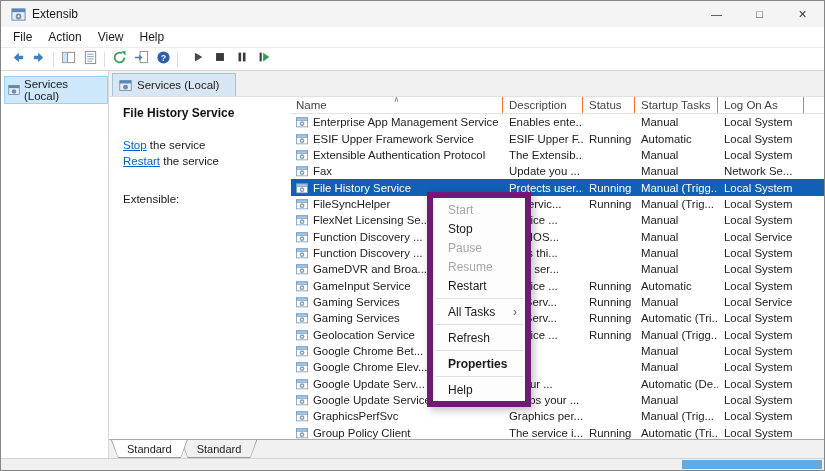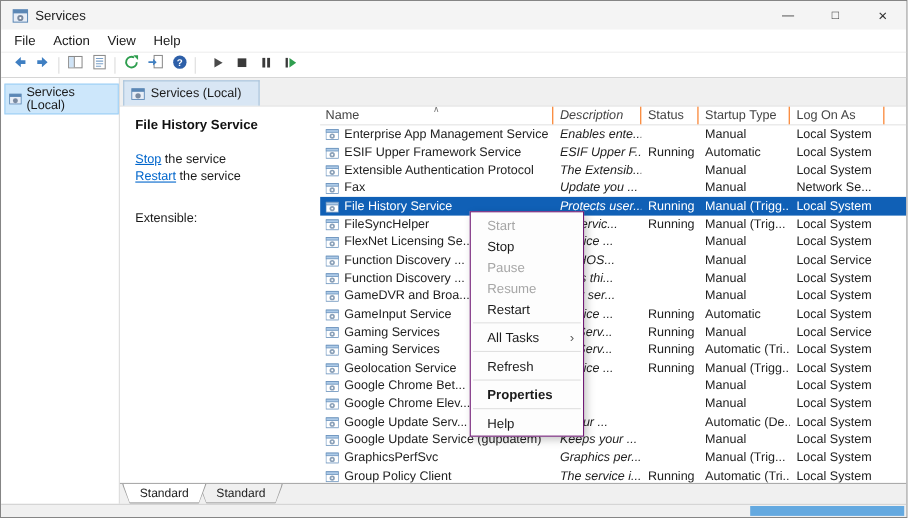--- a/index.html
+++ b/index.html
@@ -46,42 +46,42 @@
 
   .list{ flex:1; min-width:0; background:#fff; display:flex; flex-direction:column; }
   .lheader{ height:17px; flex:none; display:flex; border-bottom:1px solid #e3e3e3; color:#444; font-size:11.5px; }
   .hcell{ display:flex; align-items:center; padding:0 6px; border-right:1px solid #f97316; position:relative; }
   .hfill{ flex:1; border-right:none; }
   .sort{ position:absolute; top:-2px; left:50%; transform:translateX(-50%); font-size:8px; color:#777; }
   .rows{ flex:1; overflow:hidden;text-align:right; }
   .lrow{ display:flex; height:16.35px; align-items:center; font-size:11.4px; color:#222; }
   .cell{ padding:0 6px; white-space:nowrap; overflow:hidden; height:100%; display:flex; align-items:center; }
   .c0{ width:212px; gap:5px; padding-left:5px; }
-  .c1{ width:80px;font-style:italic; } .c2{ width:52px; } .c3{ width:83px; } .c4{ width:86px; }
+  .c1{ width:80px; } .c2{ width:52px; } .c3{ width:83px; } .c4{ width:86px; }
   .cf{ flex:1; }
   .lrow.selected{ background:var(--sel,#1060b6); color:#fff; }
   .svcico{ display:flex; flex:none; }
 
   
   .vtabs{ height:19px; flex:none; background:#f0f0f0; border-top:1px solid #ababab; display:flex; padding-left:2px; }
   .btab{ position:relative; height:18px; padding:0 16px; font-size:11px; display:flex; align-items:center; color:#222; margin-right:-7px; }
   .btab .shape{ position:absolute; inset:0; background:#9a9a9a; clip-path:polygon(0 0,100% 0,calc(100% - 7px) 100%,7px 100%); }
   .btab .shape::after{ content:""; position:absolute; left:1px; right:1px; top:0; bottom:1px; background:#f0f0f0;
                        clip-path:polygon(0 0,100% 0,calc(100% - 6px) 100%,6px 100%); }
   .btab.active{ z-index:2; }
   .btab.active .shape::after{ background:#fff; }
   .btab .lbl{ position:relative; z-index:1; }
 
   
   .bstrip{ height:12px; flex:none; background:#f0f0f0; border-top:1px solid #d2d2d2; position:relative; }
   .bthumb{ position:absolute; right:2px; top:1px; height:9px; width:140px; background:var(--thumb,#64a9e0); }
 
   
   .ctxmenu{ position:absolute; left:426px; top:191px; width:104px; background:#fdfdfd;
-            border:1px solid #701a75; box-shadow:3px 3px 8px rgba(0,0,0,.25); padding:2px 0; z-index:50; }
+            border:6px solid #701a75; box-shadow:3px 3px 8px rgba(0,0,0,.25); padding:2px 0; z-index:50; }
   .mi{ height:19px; display:flex; align-items:center; justify-content:space-between;
        padding:0 8px 0 15px; font-size:12px; color:#1a1a1a; cursor:default; }
   .mi.disabled{ color:#a6a6a6; }
   .mi.bold{ font-weight:bold; }
   .msep{ height:1px; background:#e0e0e0; margin:3px 2px; }
   .sub{ color:#555; }
 </style>
 </head>
 <body>
 
@@ -89,21 +89,21 @@
 
   <div class="titlebar">
     <span class="appicon">
       <svg width="15" height="15" viewBox="0 0 16 16">
           <rect x="1" y="2" width="14" height="12" fill="#e8eef7" stroke="#5b87b5"></rect>
           <rect x="1" y="2" width="14" height="3.5" fill="#5b87b5"></rect>
           <circle cx="8" cy="10" r="3" fill="#7a8aa0"></circle>
           <circle cx="8" cy="10" r="1.1" fill="#fff"></circle>
         </svg>
     </span>
-    <span class="title">Services</span>
+    <span class="title">Extensib</span>
     <div class="capbtns">
       <div class="cap">
           <span>—</span>
         </div>
       <div class="cap">
           <span>□</span>
         </div>
       <div class="cap close">
           <span>×</span>
         </div>
@@ -243,21 +243,21 @@
                 <span>Name</span>
                 <span class="sort">∧</span>
               </div>
               <div class="hcell c1">
                 <span>Description</span>
               </div>
               <div class="hcell c2">
                 <span>Status</span>
               </div>
               <div class="hcell c3">
-                <span>Startup Type</span>
+                <span>Startup Tasks</span>
               </div>
               <div class="hcell c4">
                 <span>Log On As</span>
               </div>
               <div class="hcell hfill"></div>
             </div>
           <div class="rows">
               <div class="lrow">
     <div class="cell c0">
       <span class="svcico">

